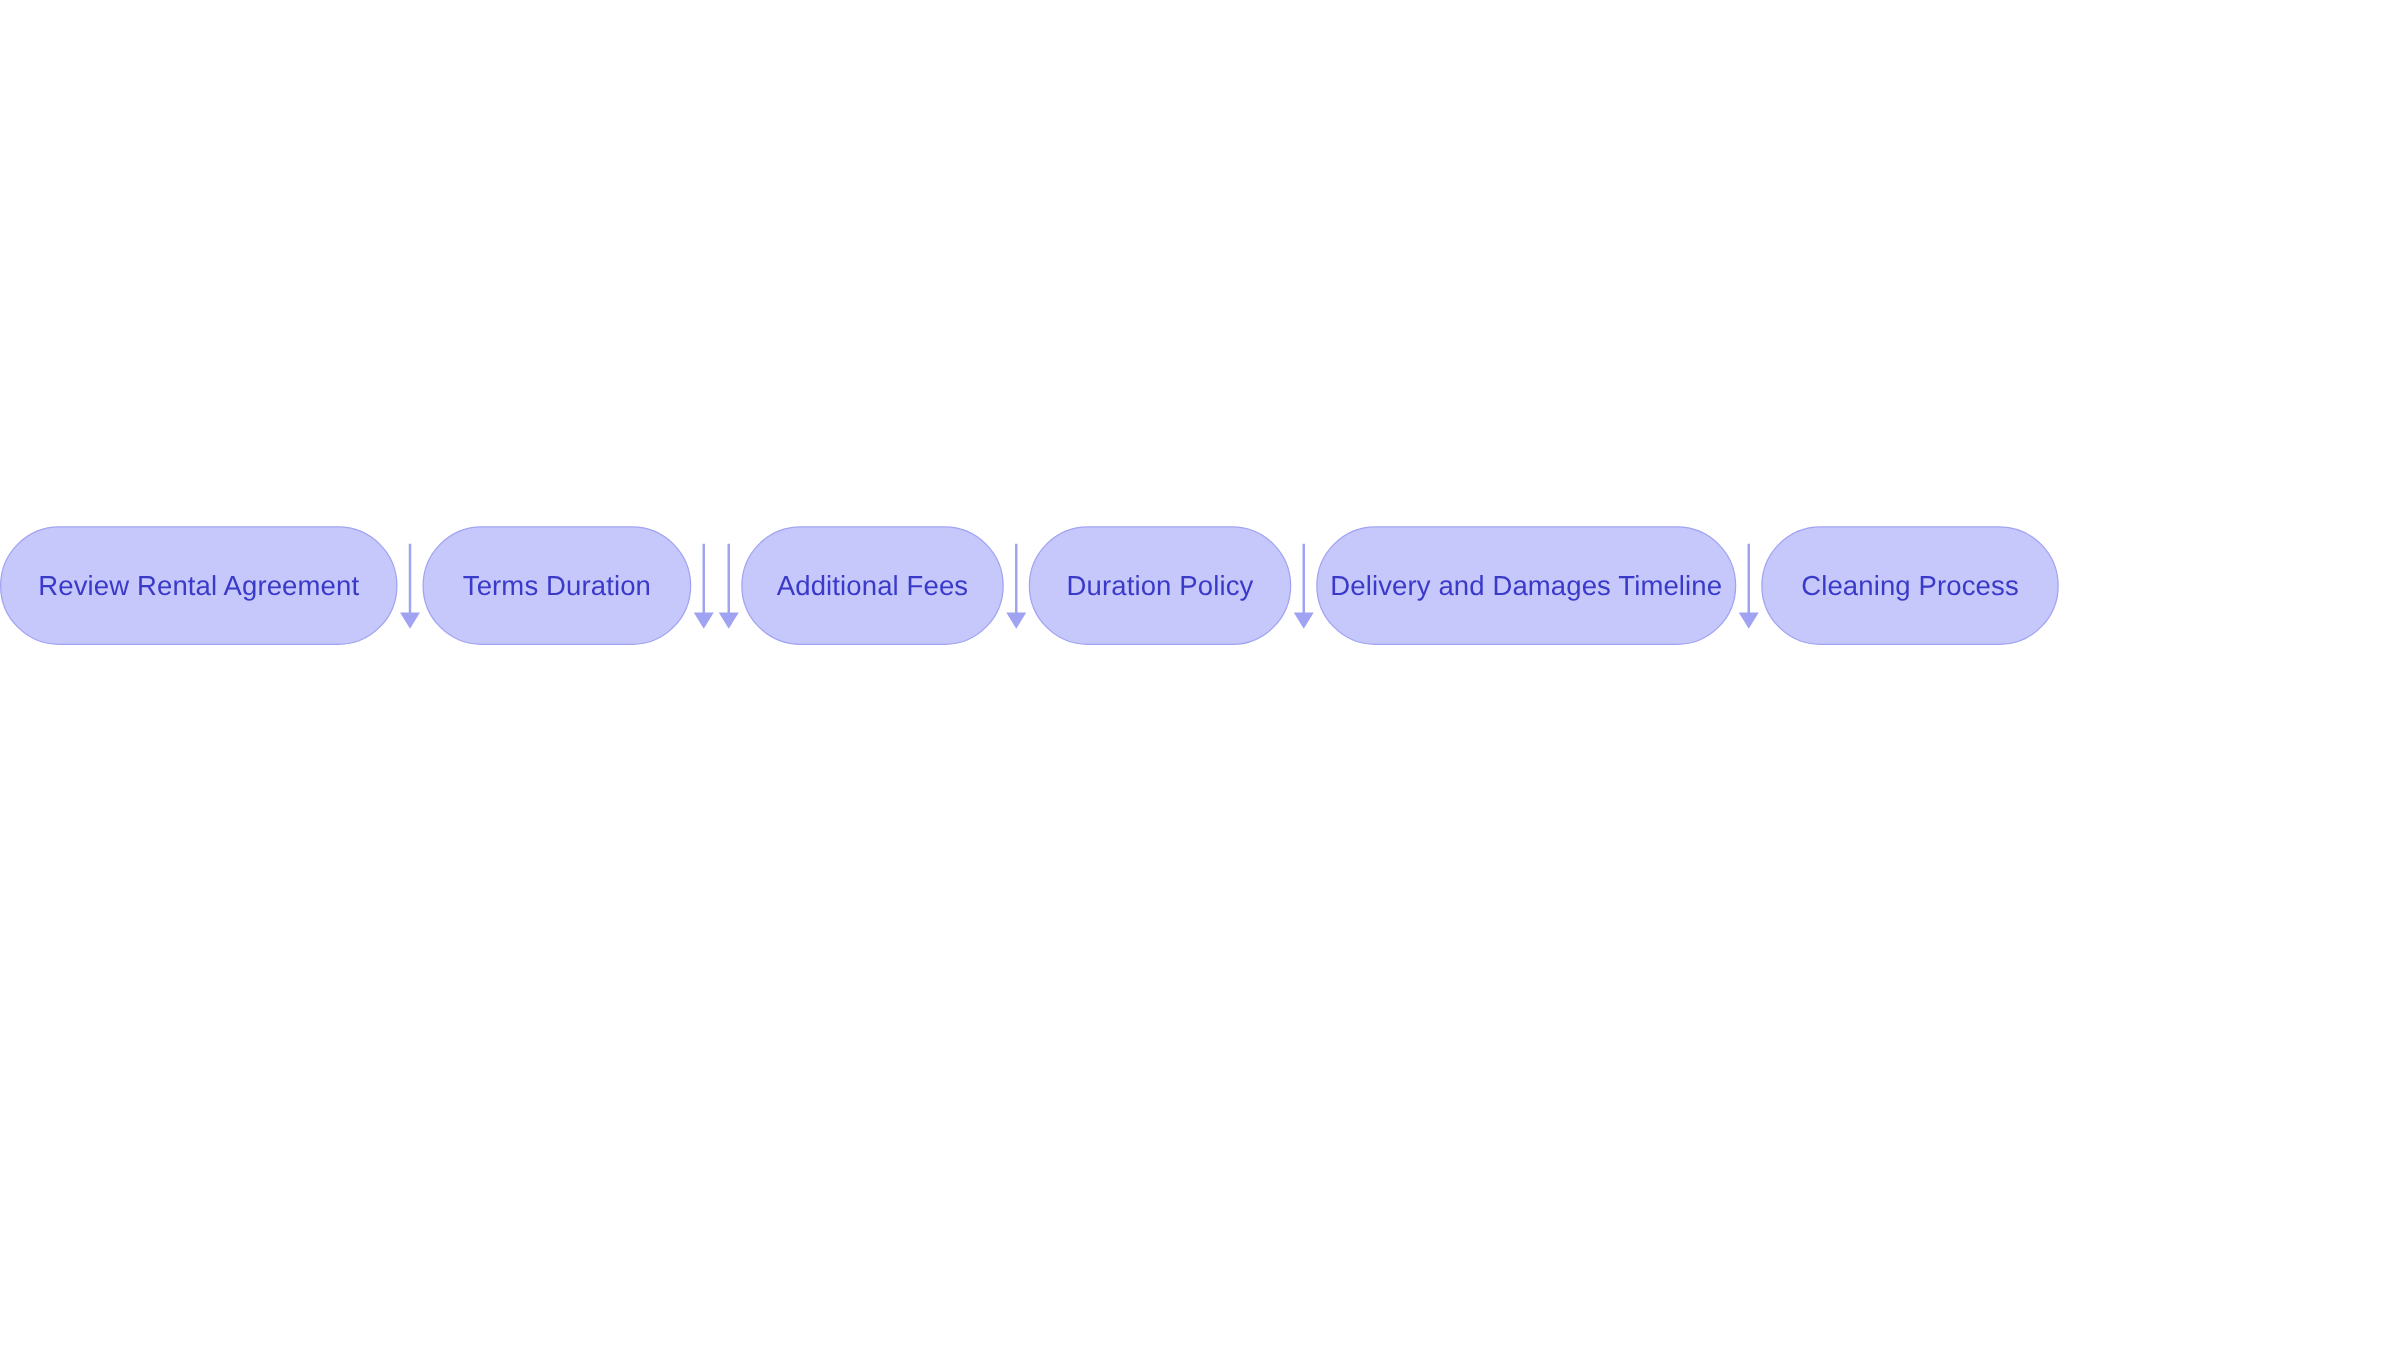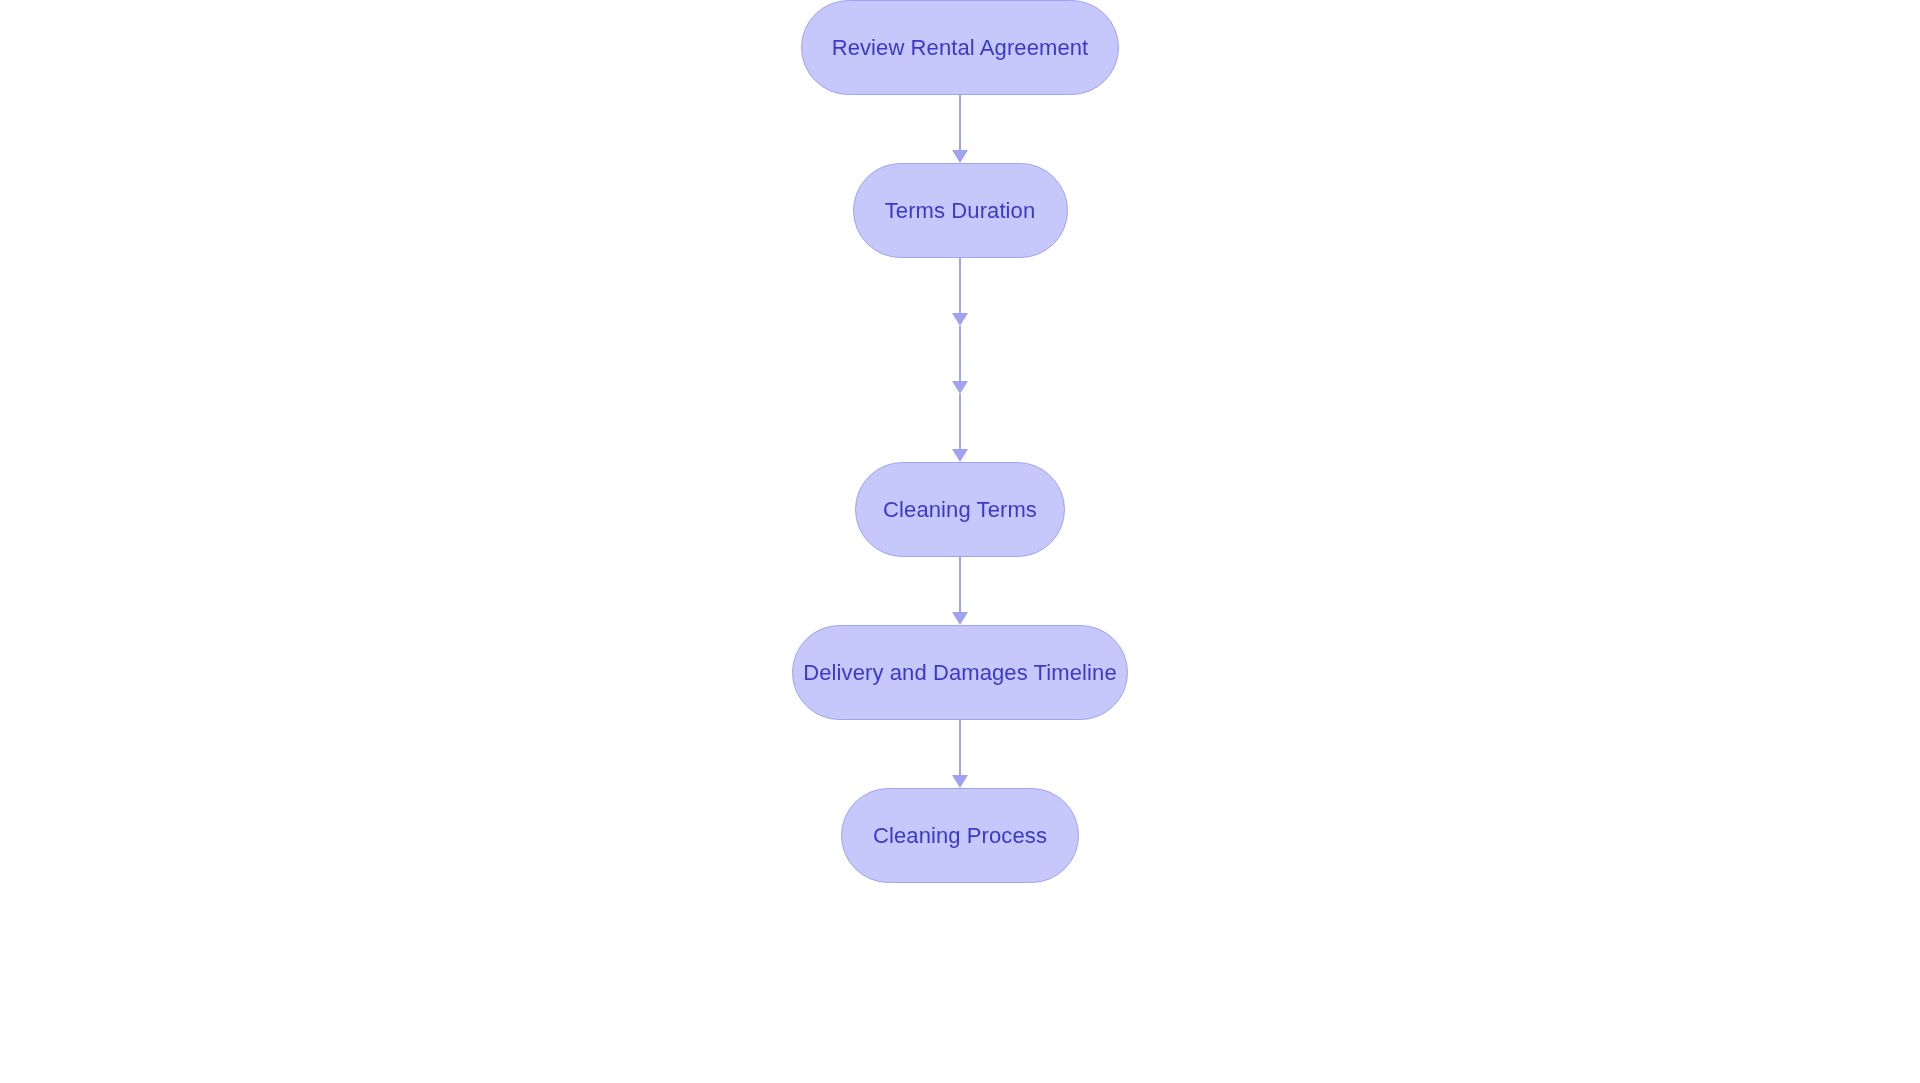--- a/index.html
+++ b/index.html
@@ -13,21 +13,21 @@
     overflow: hidden;
     font-family: "Liberation Sans", sans-serif;
   }
 
   #flowchart-canvas {
     position: relative;
     width: 1920px;
     height: 937px;
     background: #ffffff;
     display: flex;
-    flex-direction: column;
+    flex-direction: row;
     align-items: center;
   }
 
   .flow-node {
     position: relative;
     box-sizing: border-box;
     height: 95px;
     background: #c6c7fb;
     border: 1.6px solid #a0a3f2;
     border-radius: 48px;
@@ -106,28 +106,31 @@
     <div class="conn-line"></div>
     <div class="conn-arrowhead"></div>
   </div>
 
 
   <div class="flow-connector">
     <div class="conn-line"></div>
     <div class="conn-arrowhead"></div>
   </div>
 
+  <div class="flow-node w-4">
+    <span class="flow-node-label">Additional Fees</span>
+  </div>
 
   <div class="flow-connector">
     <div class="conn-line"></div>
     <div class="conn-arrowhead"></div>
   </div>
 
   <div class="flow-node w-5">
-    <span class="flow-node-label">Cleaning Terms</span>
+    <span class="flow-node-label">Duration Policy</span>
   </div>
 
   <div class="flow-connector">
     <div class="conn-line"></div>
     <div class="conn-arrowhead"></div>
   </div>
 
   <div class="flow-node w-6">
     <span class="flow-node-label">Delivery and Damages Timeline</span>
   </div>

